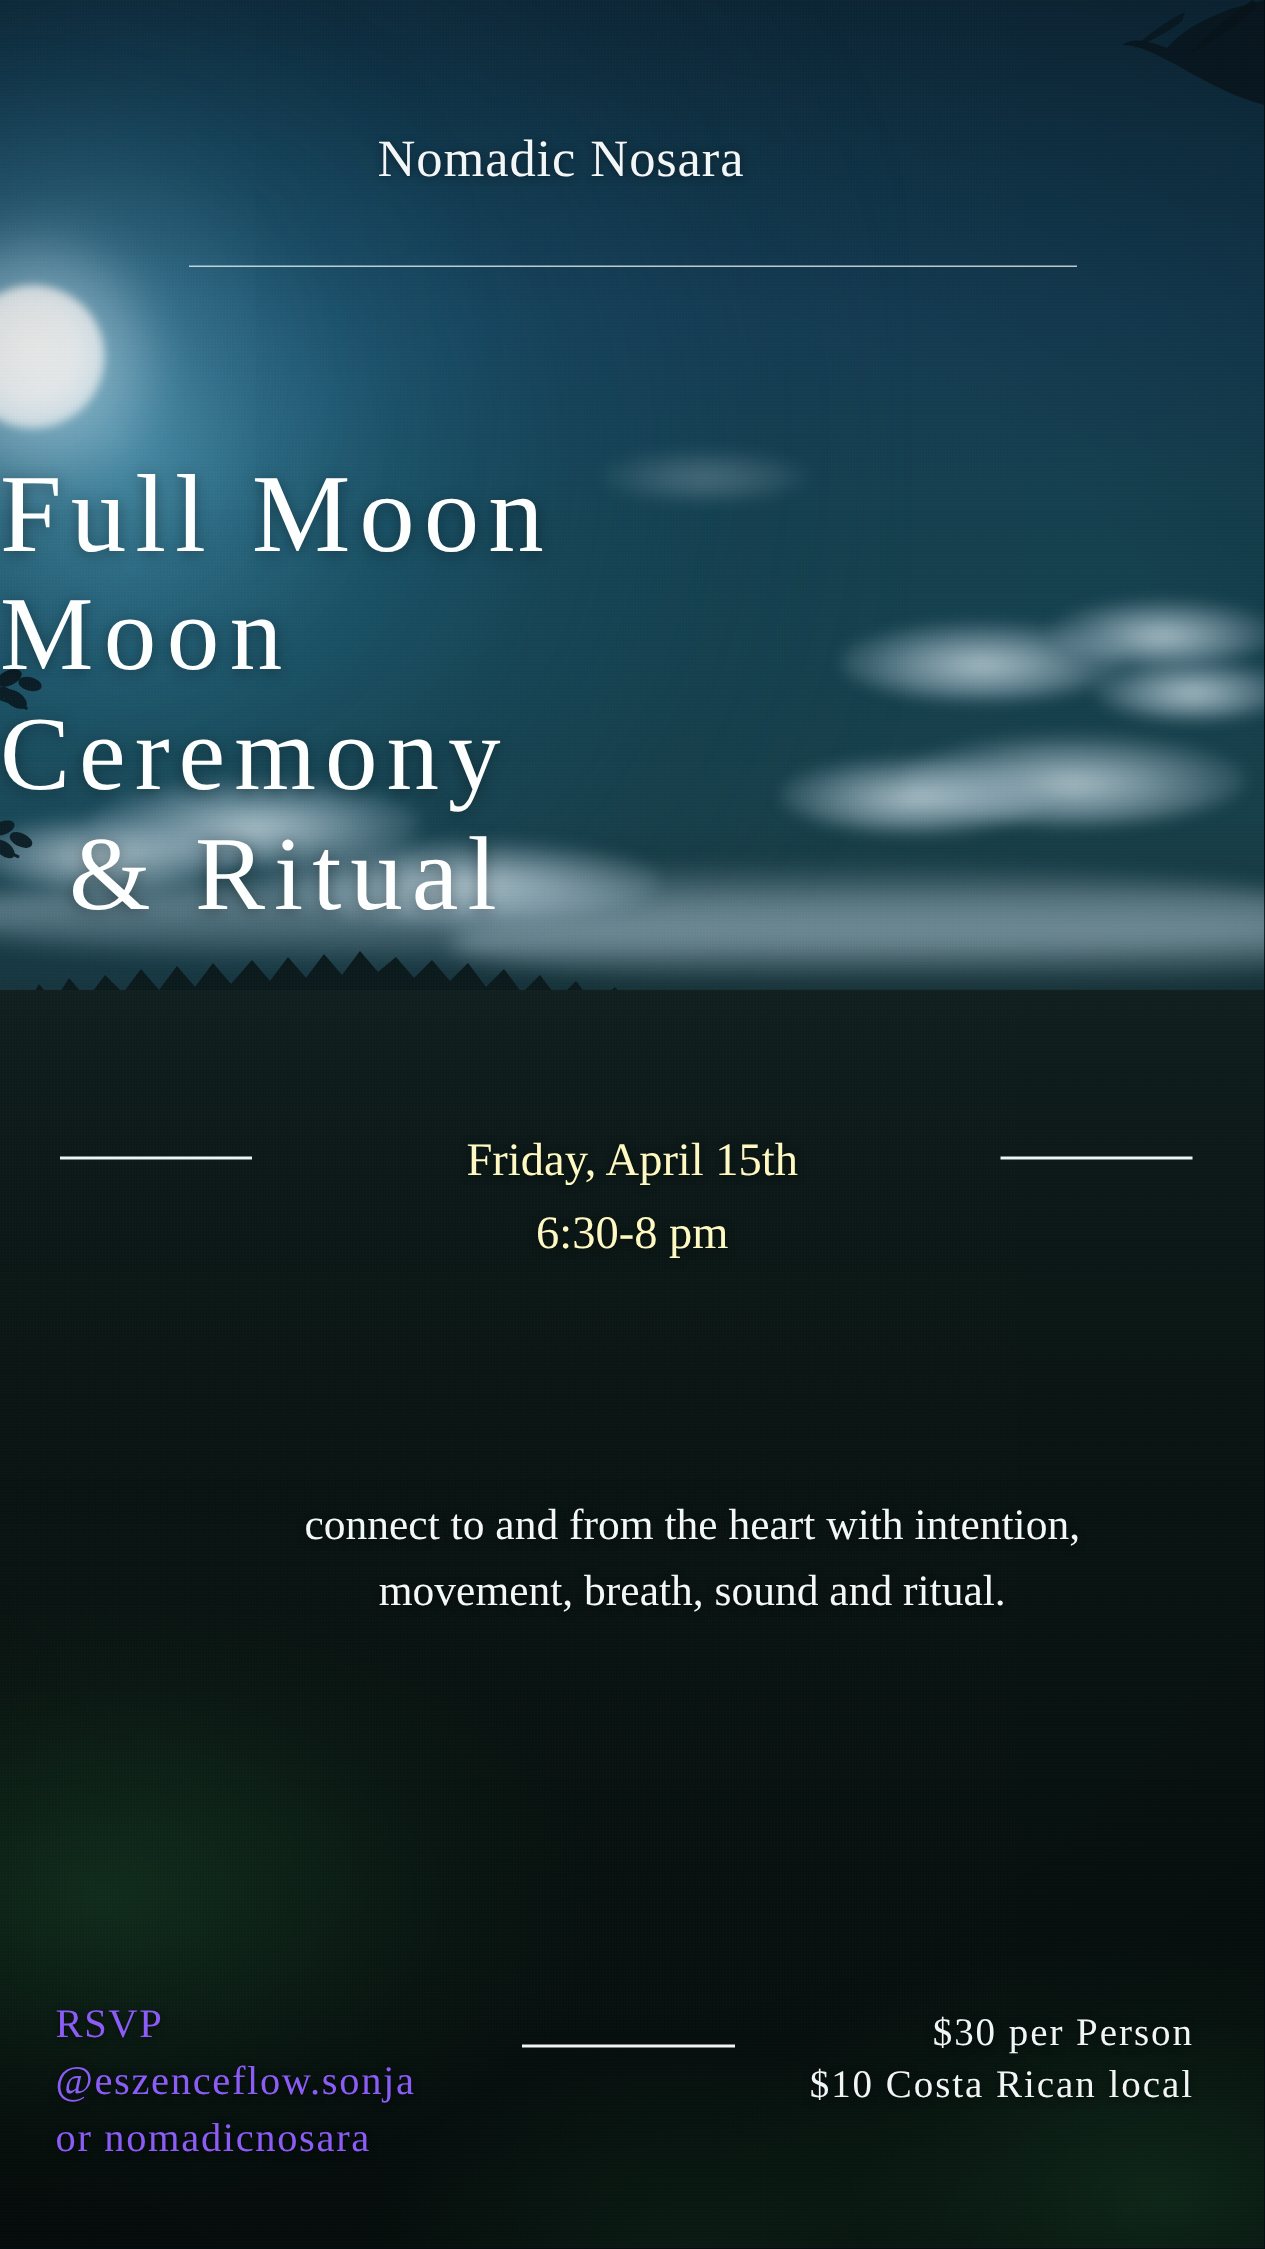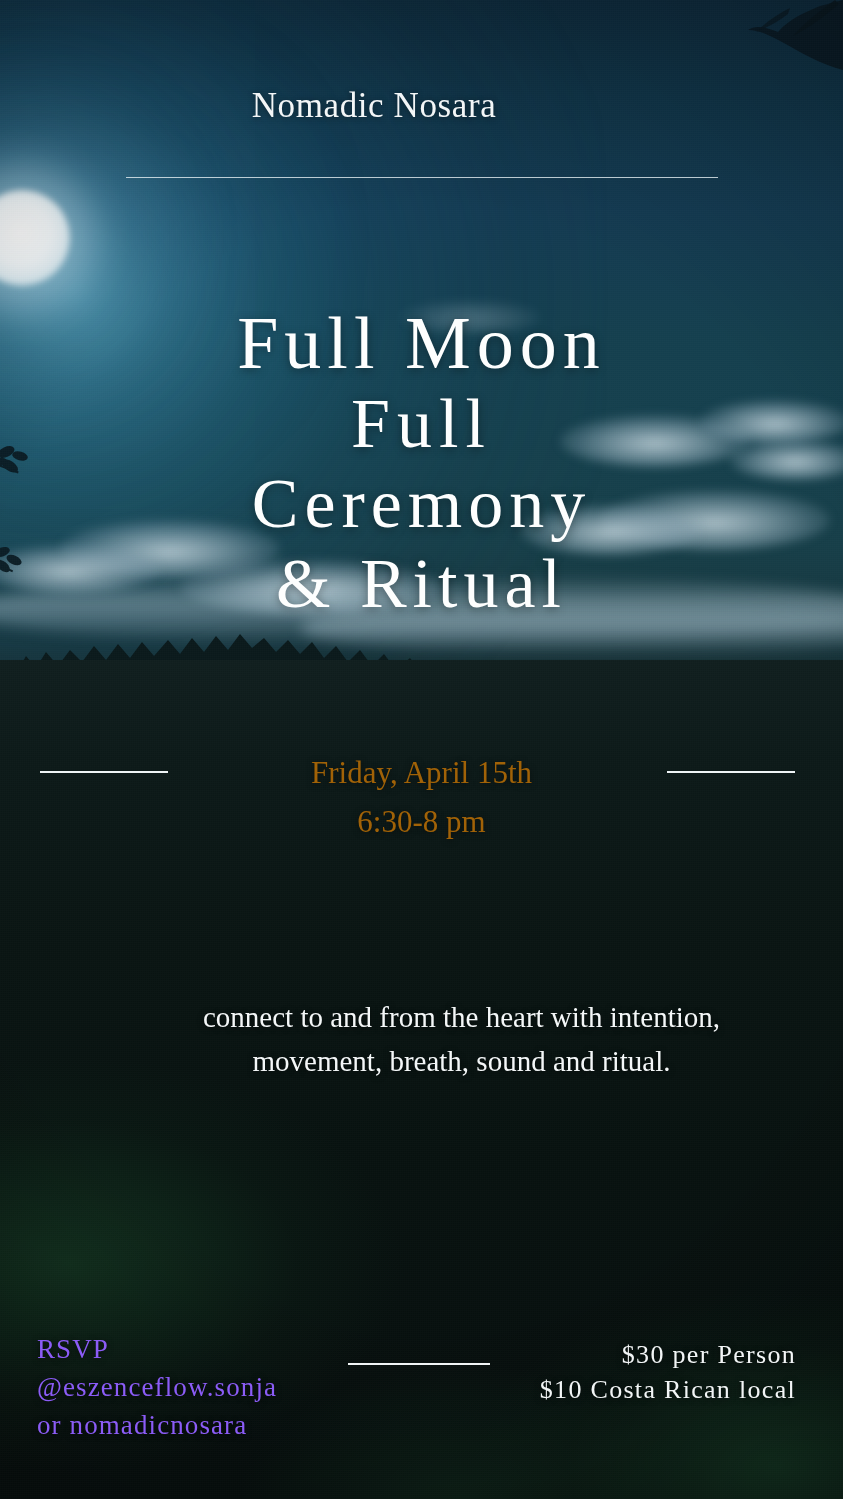--- a/index.html
+++ b/index.html
@@ -127,43 +127,42 @@
   }
   .brand-rule {
     position: absolute;
     top: 177px; left: 126px; width: 592px; height: 1px;
     background: rgba(235,243,246,0.78);
   }
 
   .title {
     position: absolute;
     top: 306px; left: 0; width: 843px;
-    text-align: center;
     color: #fdfefe;
     text-shadow: 0 2px 10px rgba(0,0,0,0.38);
   }
   .title-line {
     display: block;
     font-size: 74px;
     line-height: 74px;
     letter-spacing: 6px;
     font-weight: 400;
     margin-bottom: 8px;
   }
   .title-line.l2 { font-size: 70px; line-height: 72px; letter-spacing: 7px; }
   .title-line.l3 { font-size: 70px; line-height: 72px; letter-spacing: 6px; }
-  .title-line.l4 { font-size: 70px; line-height: 72px; letter-spacing: 6px; }
+  .title-line.l4 { font-size: 70px; line-height: 72px; letter-spacing: 6px; padding-left: 46px; }
 
   .datetime {
     position: absolute;
     top: 748px; left: 0; width: 843px;
     text-align: center;
     font-size: 31px;
     line-height: 49px;
-    color: #a16207;
+    color: #fef9c3;
     text-shadow: 0 1px 6px rgba(0,0,0,0.5);
   }
   .rule-left {
     position: absolute;
     top: 771px; left: 40px; width: 128px; height: 2px;
     background: #eef3f5;
   }
   .rule-right {
     position: absolute;
     top: 771px; left: 667px; width: 128px; height: 2px;
@@ -275,21 +274,21 @@
     <div class="grain"></div>
   </div>
 
   <div class="content">
 
     <div class="brand">Nomadic Nosara</div>
     <div class="brand-rule"></div>
 
     <div class="title">
       <span class="title-line l1">Full Moon</span>
-      <span class="title-line l2">Full</span>
+      <span class="title-line l2">Moon</span>
       <span class="title-line l3">Ceremony</span>
       <span class="title-line l4">&amp; Ritual</span>
     </div>
 
     <div class="rule-left"></div>
     <div class="rule-right"></div>
     <div class="datetime">
       <div>Friday, April 15th</div>
       <div>6:30-8 pm</div>
     </div>

